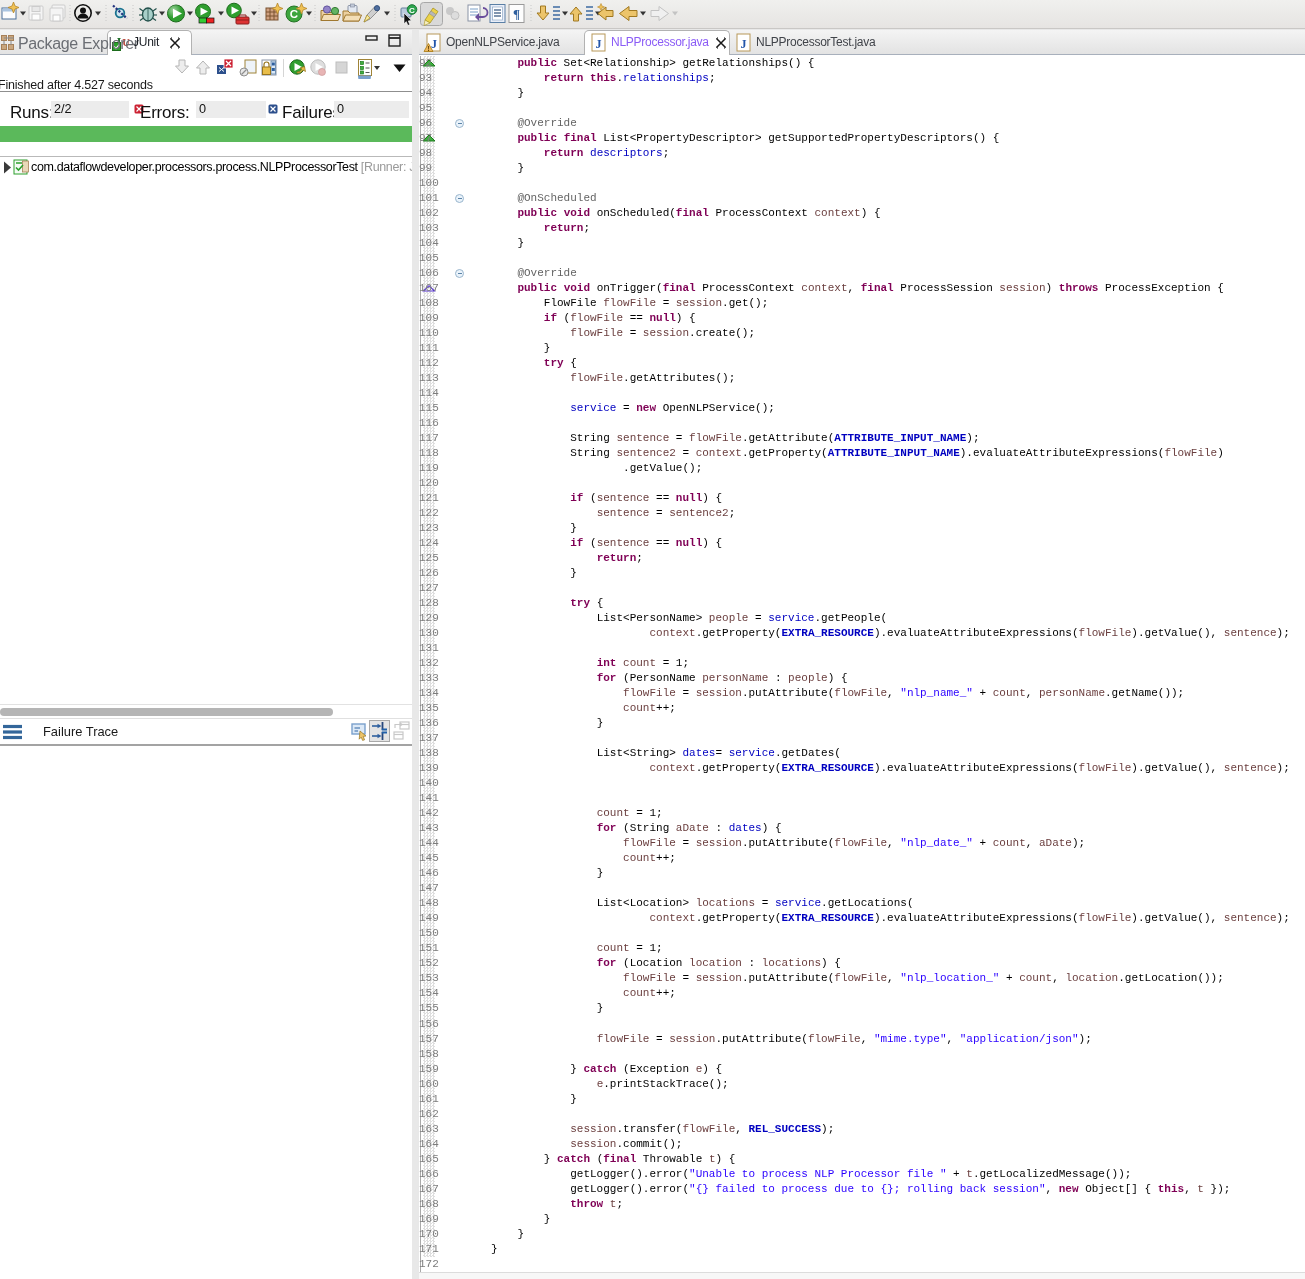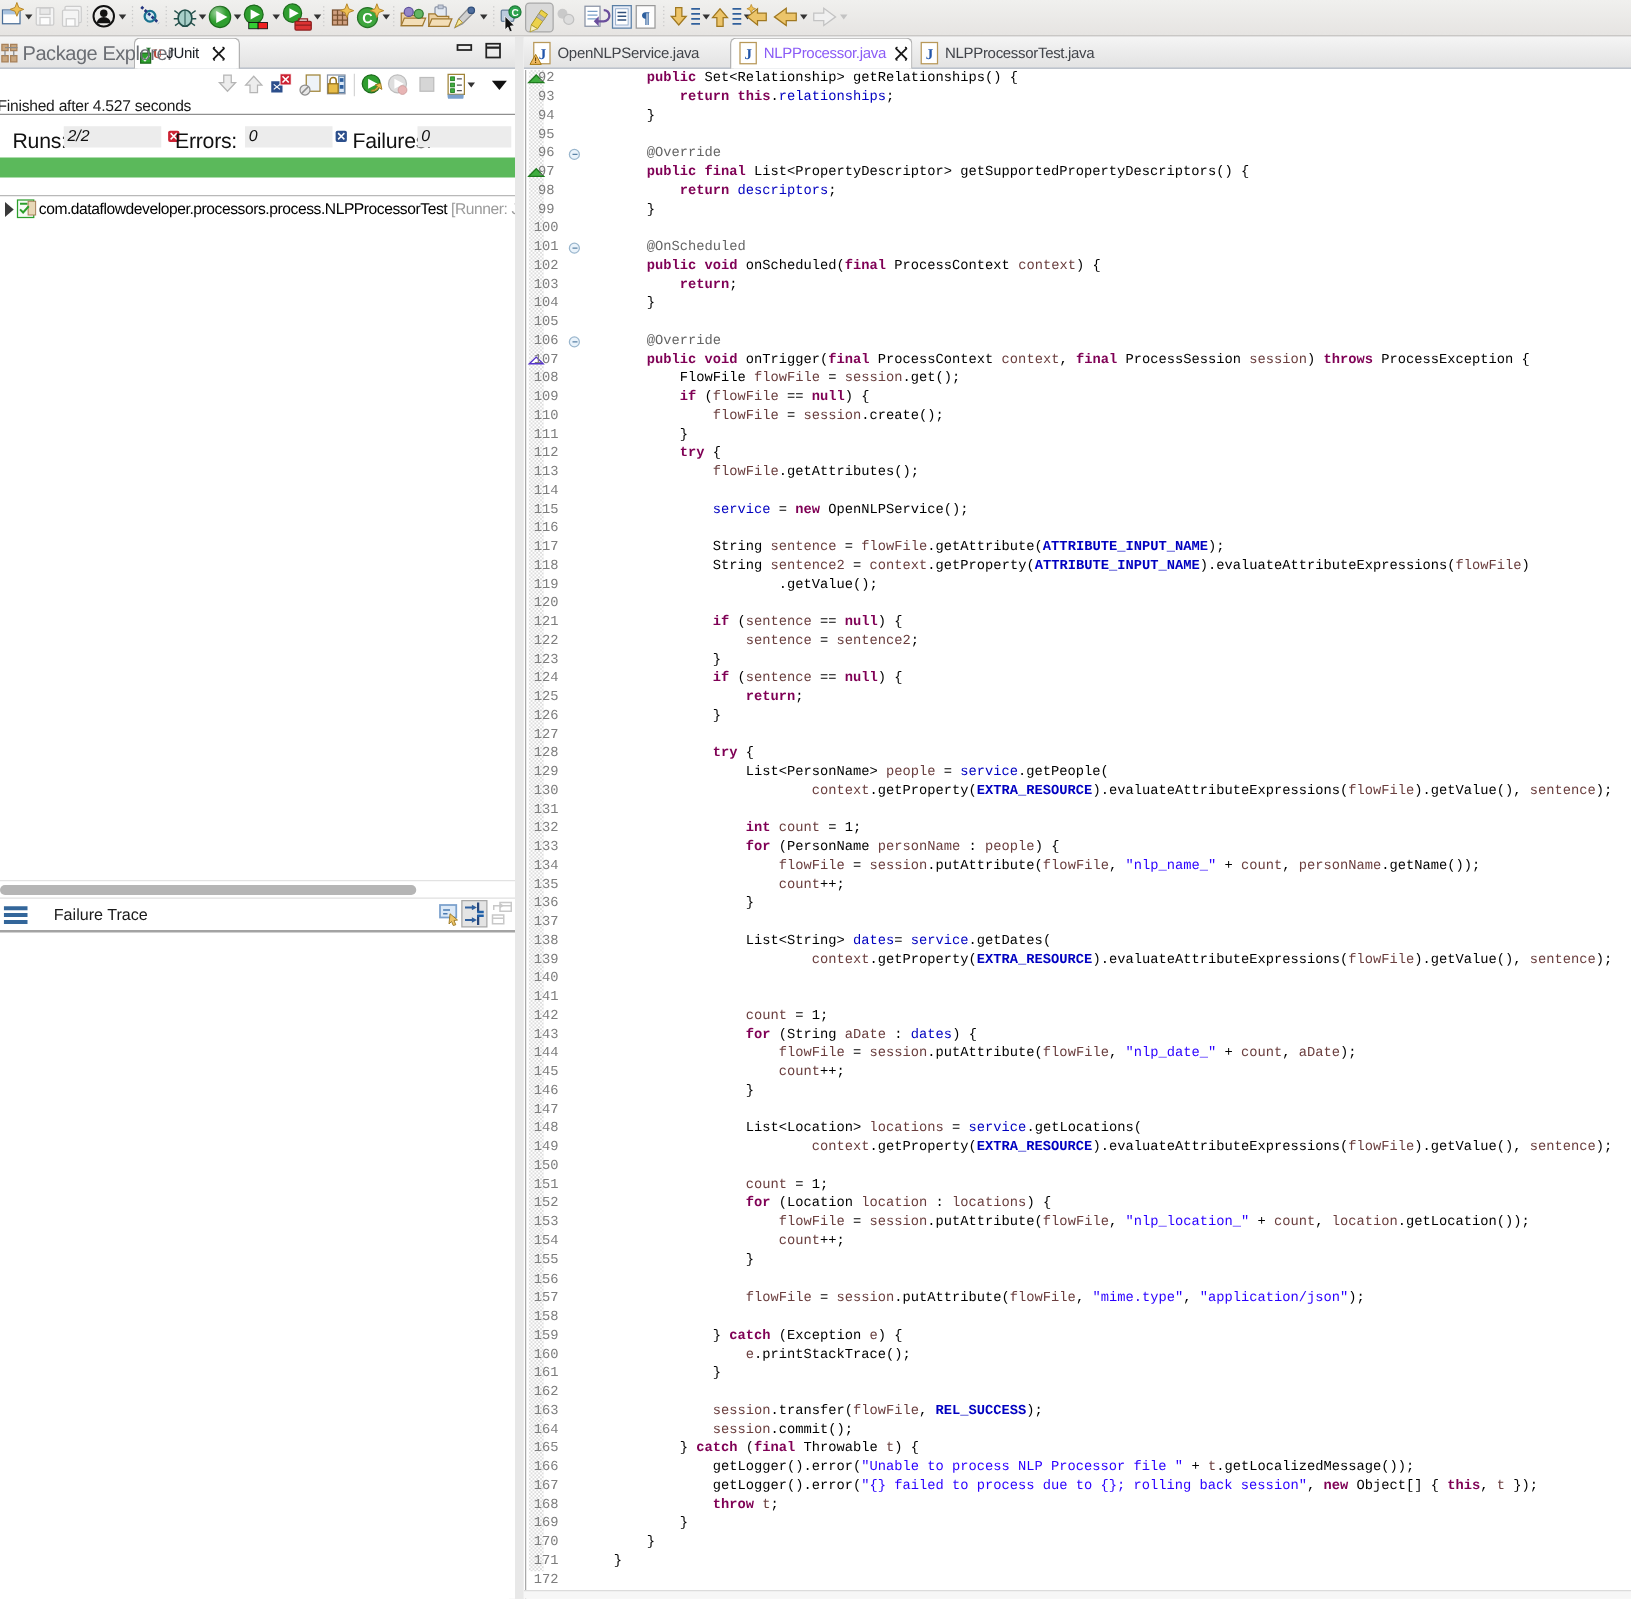--- a/index.html
+++ b/index.html
@@ -15,36 +15,36 @@
 .tabbar { position:absolute; left:0; top:0; width:100%; height:25px;
   background:linear-gradient(#f4f4f4,#e3e3e3); border-bottom:1px solid #a8b0bc; }
 .tab-sel { position:absolute; top:0px; height:25px; background:#fff;
   border:1px solid #b2b2b2; border-bottom:none; border-radius:5px 5px 0 0; }
 .tabtxt { position:absolute; top:5px; font-size:12px; letter-spacing:-0.25px; color:#333; white-space:nowrap; }
 .graytxt { color:#6b6e74; }
 
 #finished { position:absolute; left:-2px; top:48px; font-size:12.5px; letter-spacing:-0.2px; color:#1a1a1a; }
 #sep1 { position:absolute; left:0; top:61px; width:412px; height:1px; background:#8f8f8f; }
 .runlbl { position:absolute; top:73px; font-size:17px; letter-spacing:-0.2px; color:#111; }
-.runbox { position:absolute; top:71px; height:17px; background:#ececec; font-size:12.7px; color:#111; padding:1px 12px 0 3px;font-style:italic; }
+.runbox { position:absolute; top:71px; height:17px; background:#ececec; font-size:12.7px; color:#111; padding:1px 12px 0 3px; }
 #greenbar { position:absolute; left:0; top:96px; width:412px; height:16px; background:#5bb95b; }
 #sep2 { position:absolute; left:0; top:126px; width:412px; height:1px; background:#b9b9b9; }
 #treerow { position:absolute; left:0; top:128px; width:412px; height:19px; white-space:nowrap; overflow:hidden; }
 #treetxt { position:absolute; left:31px; top:2px; font-size:12.5px; letter-spacing:-0.35px; color:#000; white-space:nowrap; }
 #hscroll { position:absolute; left:0; top:674px; width:412px; height:13px; border-top:1px solid #e2e2e2; background:#fff; }
 #hthumb { position:absolute; left:0px; top:3px; width:333px; height:8px; border-radius:4px; background:#b5b5b5; }
 #ftheader { position:absolute; left:0; top:688px; width:412px; height:28px; background:#fff;
   border-top:1px solid #e0e0e0; border-bottom:2px solid #a3a3a3; }
 #fttxt { position:absolute; left:27px; top:5px; font-size:12.9px; letter-spacing:0px; color:#1a1a1a;margin-left:16px; }
 
 #etabbar { position:absolute; left:0; top:0; width:886px; height:25px;
   background:linear-gradient(#f4f4f4,#e3e3e3); border-bottom:1px solid #a8b0bc; }
 #markerbar { position:absolute; left:4px; top:26px; width:12px; height:1201px;
   background:repeating-conic-gradient(#dedede 0% 25%, #ffffff 0% 50%); background-size:3px 3px; }
-#linenums { position:absolute; left:0px; top:25.5px; width:36px; text-align:center; white-space:pre;
+#linenums { position:absolute; left:0px; top:25.5px; width:36px; text-align:left; white-space:pre;
   font-family:"Liberation Mono", monospace; font-size:11px; line-height:15.02px; color:#7d7d7d; }
 #codepane { position:absolute; left:48px; top:25.5px;
   font-family:"Liberation Mono", monospace; font-size:11px; line-height:15.02px; color:#000;
   white-space:pre; tab-size:4;margin-left:24px; }
 .k { color:#7f0055; font-weight:bold; }
 .s { color:#2a00ff; }
 .c { color:#0000c0; font-weight:bold; }
 .f { color:#0000c0; }
 .v { color:#6a3e3e; }
 .a { color:#646464; }

